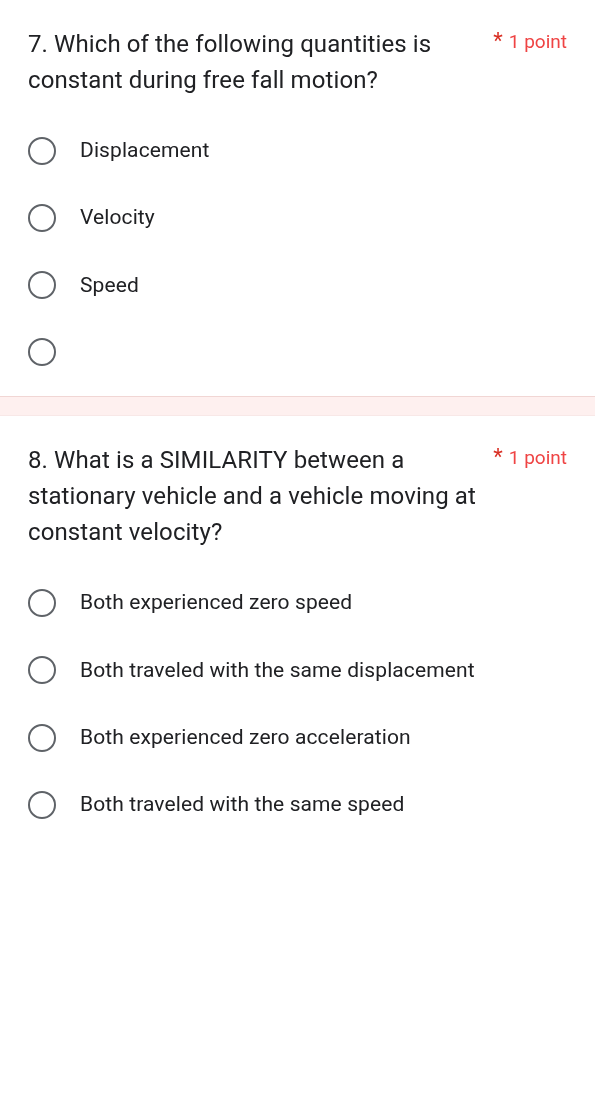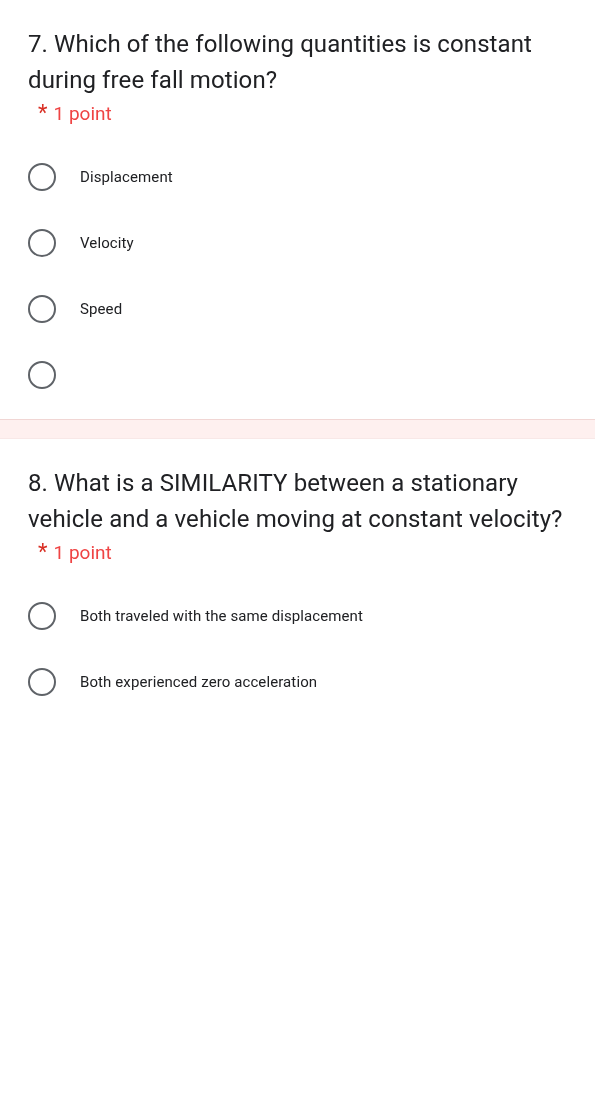--- a/index.html
+++ b/index.html
@@ -13,21 +13,20 @@
   }
   .question-card {
     padding: 26px 28px 30px 28px;
     background: #fff;
   }
   .question-header {
     display: flex;
     align-items: flex-start;
     justify-content: space-between;
     margin-bottom: 38px;
-    flex-direction: column;
   }
   .question-text {
     font-size: 24px;
     line-height: 1.5;
     color: #202124;
     flex: 1;
     letter-spacing: 0.1px;
   }
   .question-text .bold {
     font-weight: 400;
@@ -61,21 +60,21 @@
   }
   .radio {
     width: 28px;
     height: 28px;
     border: 2.5px solid #5f6368;
     border-radius: 50%;
     flex-shrink: 0;
     margin-right: 24px;
   }
   .option-label {
-    font-size: 15px;
+    font-size: 21px;
     color: #202124;
     line-height: 1.4;
     letter-spacing: 0.1px;
   }
   .divider {
     height: 20px;
     background: #fef0ef;
     border-top: 1px solid #f1d6d4;
     border-bottom: 1px solid #f8e8e7;
   }
@@ -118,20 +117,28 @@
       <span>8. What is a </span><span class="bold">SIMILARITY</span><span> between a stationary vehicle and a vehicle moving at constant velocity?</span>
     </div>
     <div class="points-area">
       <span class="required-star">*</span>
       <span class="points-label">1 point</span>
     </div>
   </div>
   <div class="options">
     <div class="option">
       <div class="radio"></div>
+      <div class="option-label">Both experienced zero speed</div>
+    </div>
+    <div class="option">
+      <div class="radio"></div>
       <div class="option-label">Both traveled with the same displacement</div>
     </div>
     <div class="option">
       <div class="radio"></div>
       <div class="option-label">Both experienced zero acceleration</div>
     </div>
+    <div class="option">
+      <div class="radio"></div>
+      <div class="option-label">Both traveled with the same speed</div>
+    </div>
   </div>
 </div>
 
 </body></html>

